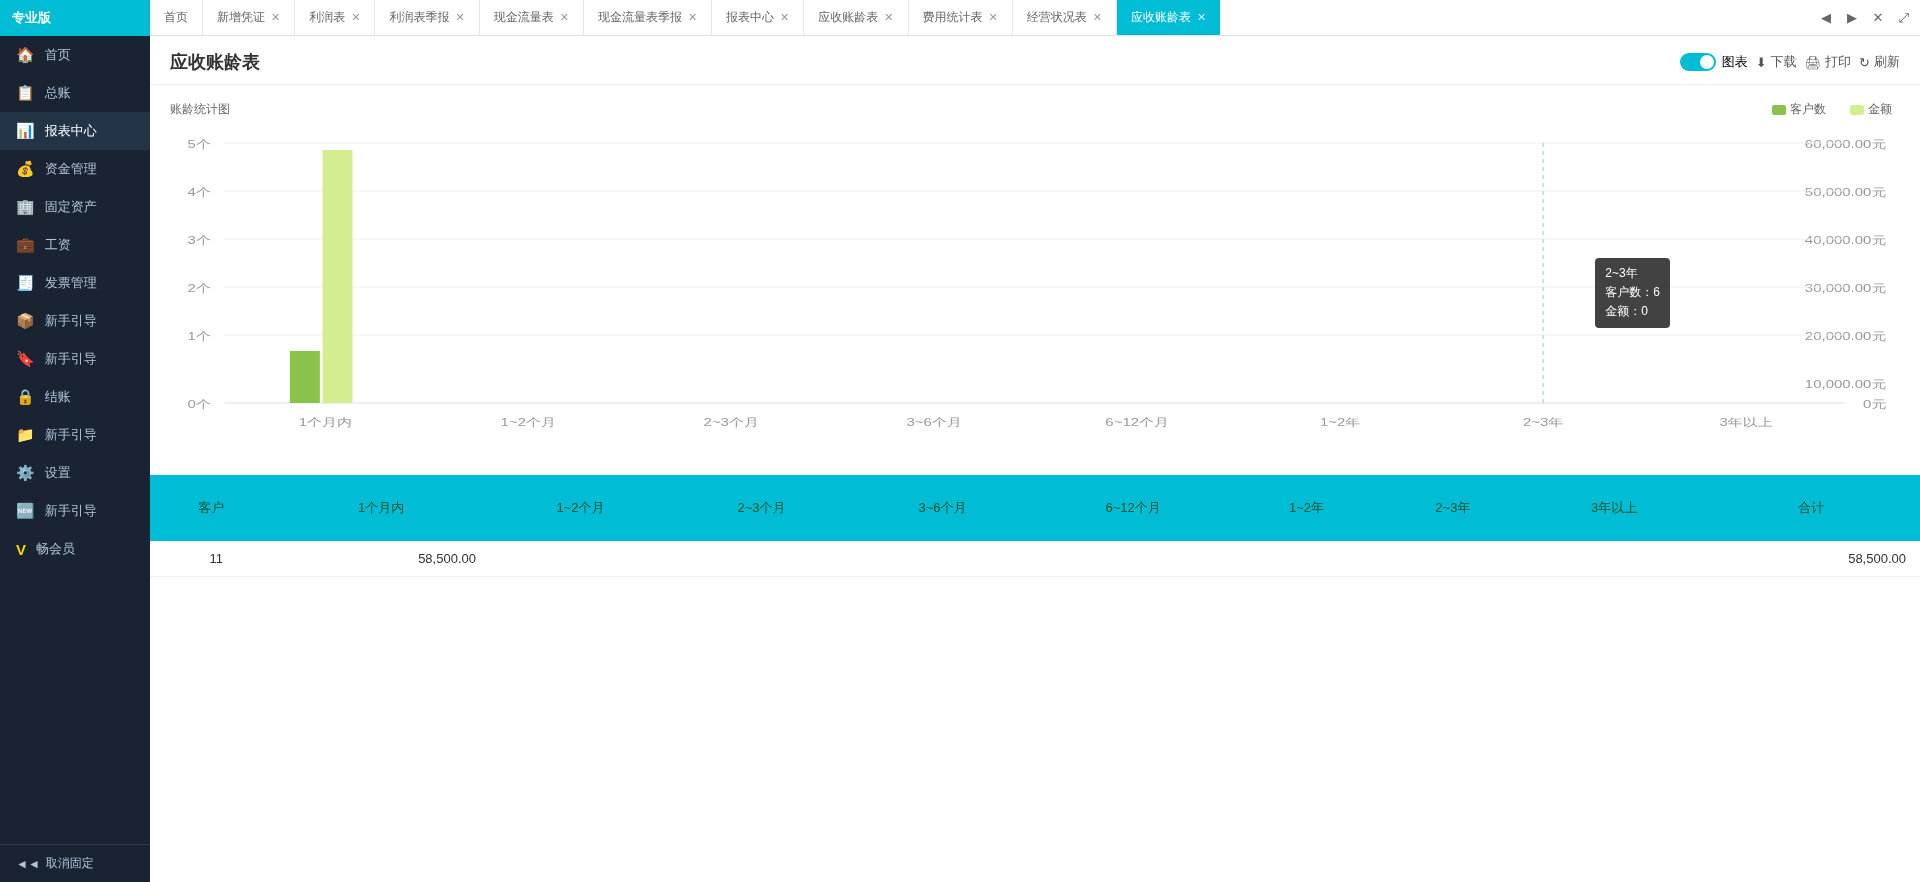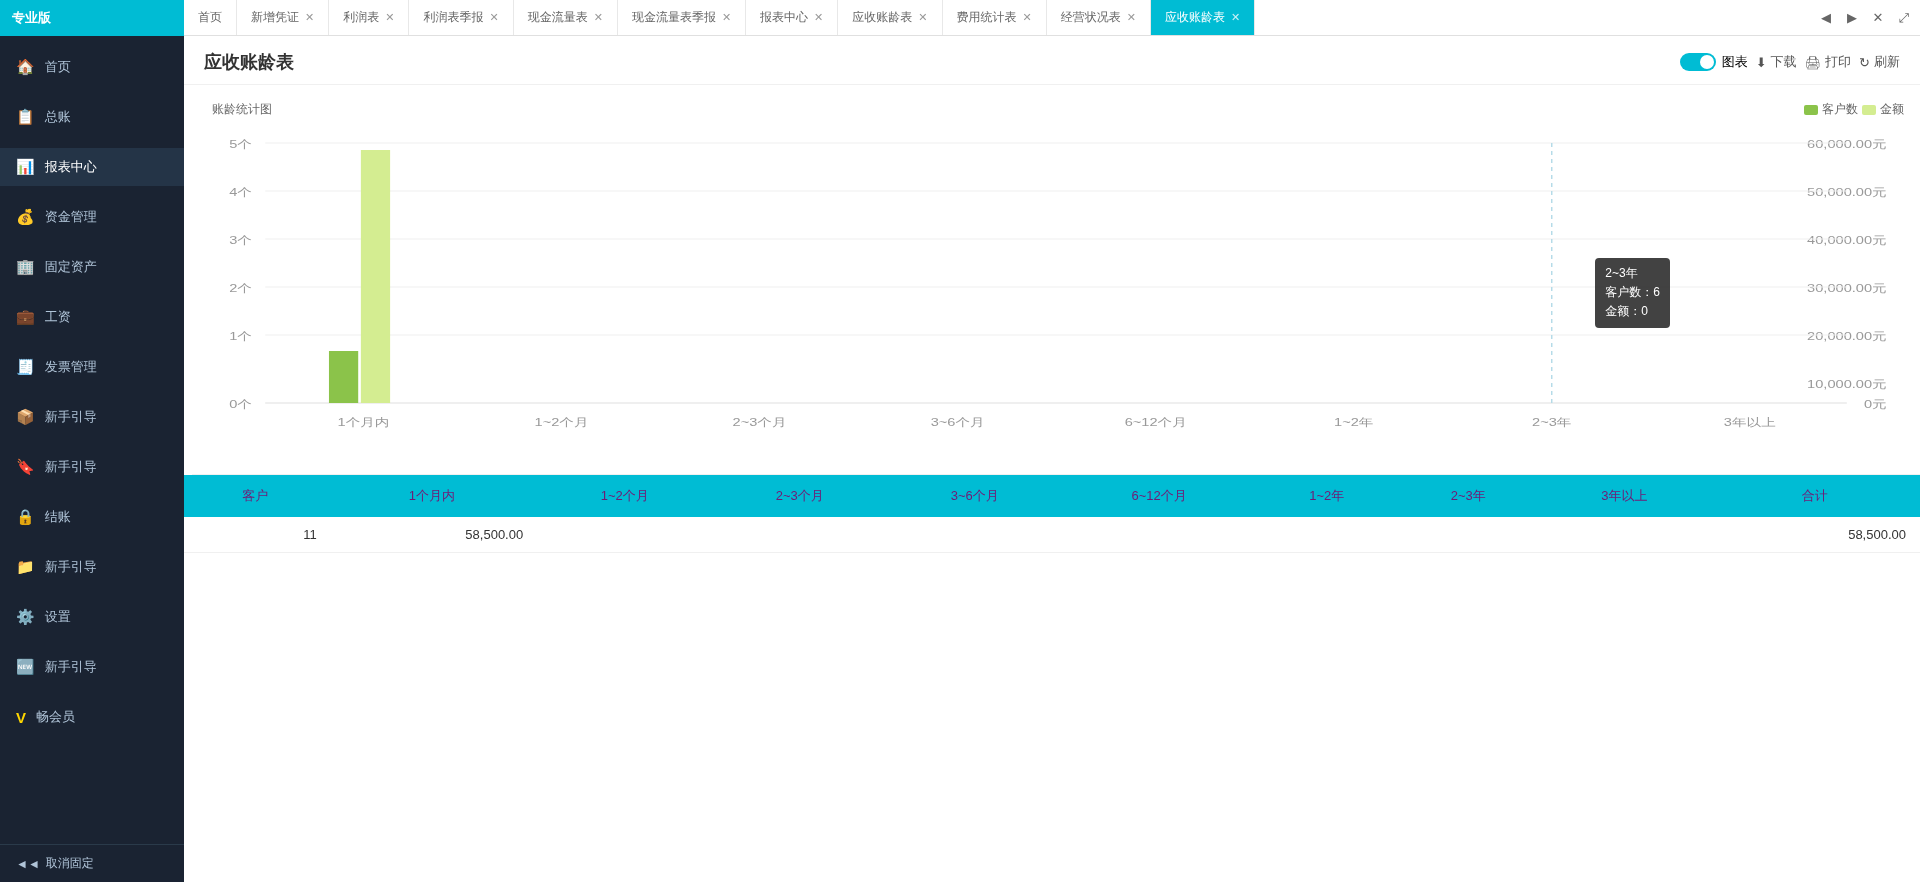--- a/index.html
+++ b/index.html
@@ -1,27 +1,26 @@
 <!DOCTYPE html>
 <html><head>
   <meta charset="utf-8">
   <style>
     * { box-sizing: border-box; margin: 0; padding: 0; }
     body { font-family: 'Microsoft YaHei', Arial, sans-serif; font-size: 13px; background: #f0f2f5; display: flex; height: 882px; overflow: hidden; }
 
     
     .sidebar {
-      width: 184px;
+      width: 150px;
       background: #1a2332;
       color: #b0c4d8;
       display: flex;
       flex-direction: column;
       flex-shrink: 0;
       height: 882px;
-      gap: 12px;
     }
     .sidebar-logo {
       background: #00bcd4;
       padding: 6px 12px;
       color: white;
       font-size: 13px;
       font-weight: bold;
       height: 36px;
       display: flex;
       align-items: center;
@@ -161,34 +160,33 @@
       color: #555;
       font-size: 13px;
     }
 
     
     .chart-area {
       padding: 16px 20px;
       border-bottom: 1px solid #f0f0f0;
       position: relative;
       flex-shrink: 0;
-      margin-left: 8px;
     }
     .chart-title {
       font-size: 12px;
       color: #666;
       margin-bottom: 10px;
     }
     .legend {
       position: absolute;
       top: 16px;
-      right: 16px;
+      right: 28px;
       display: flex;
       align-items: flex-start;
-      gap: 4px;
+      gap: 24px;
       font-size: 12px;
       color: #666;
     }
     .legend-item {
       display: flex;
       align-items: center;
       gap: 4px;
     }
     .legend-color {
       width: 14px;
@@ -220,37 +218,37 @@
     .table-section {
       flex: 1;
       padding: 0 0 20px 0;
     }
     .data-table {
       width: 100%;
       border-collapse: collapse;
     }
     .data-table th {
       background: #00bcd4;
-      color: #701a75;
-      padding: 12px 10px;
+      color: #14532d;
+      padding: 24px 10px;
       text-align: center;
       font-size: 13px;
       font-weight: normal;
       border: none;
     }
     .data-table td {
       padding: 10px 10px;
       text-align: center;
       font-size: 13px;
       color: #333;
       border-bottom: 1px solid #f0f0f0;
     }
     .data-table td:first-child {
-      text-align: right;
-      padding-left: 32px;
+      text-align: center;
+      padding-left: 20px;
     }
     .data-table th:first-child {
       text-align: center;
     }
     .data-table .total-row td {
       font-weight: bold;
     }
     .total-icon {
       color: #00bcd4;
       margin-right: 4px;

